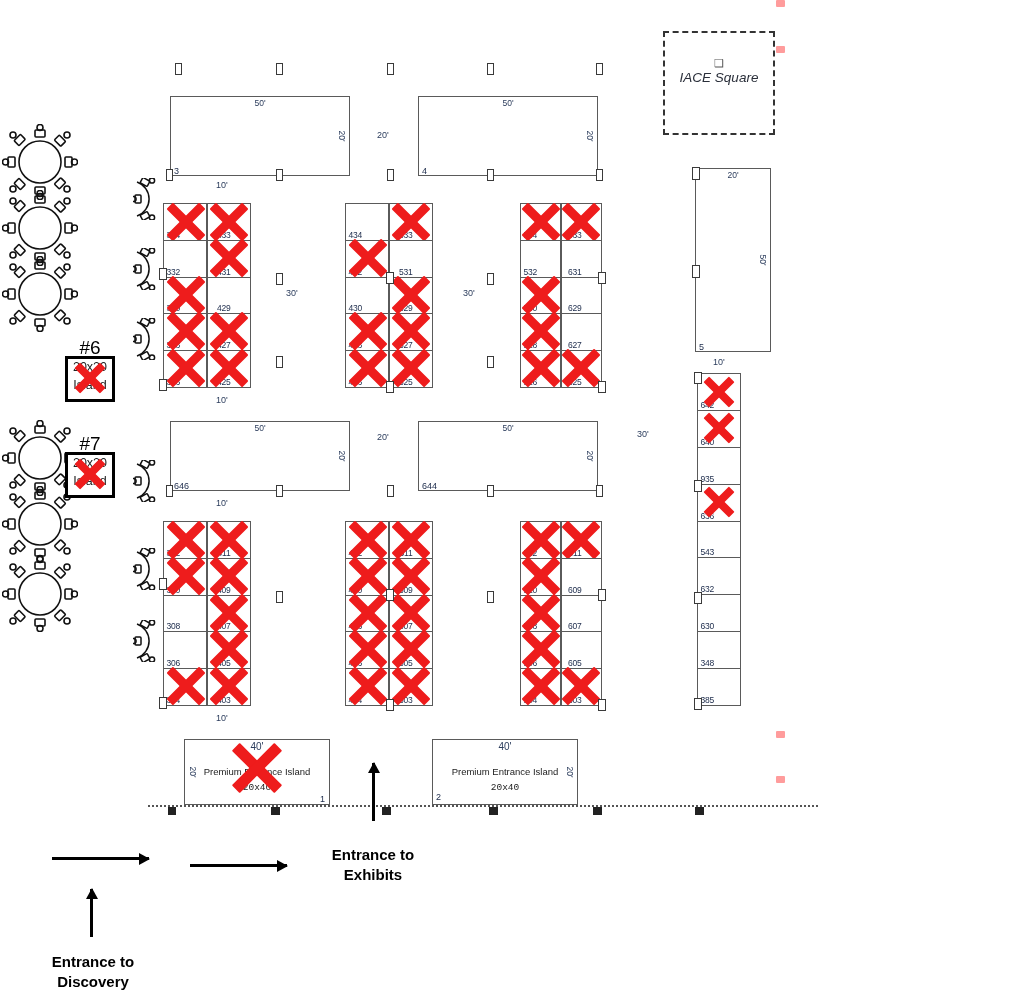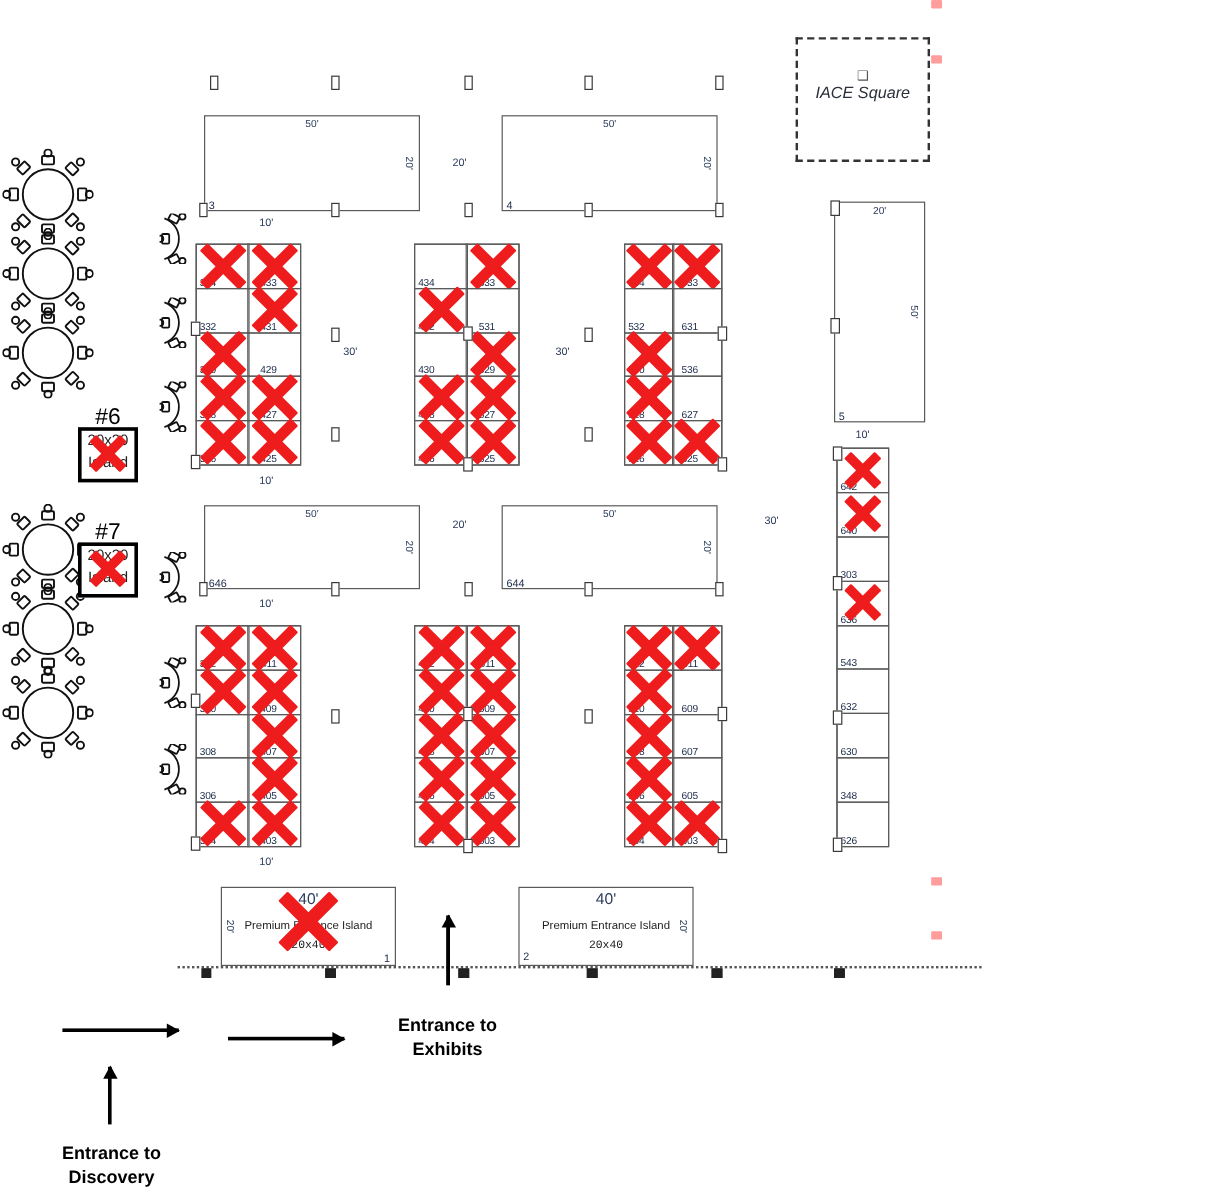--- a/index.html
+++ b/index.html
@@ -42,21 +42,21 @@
   .island .t1{top:1px;}
   .island .t2{top:19px;}
   .island .tag{position:absolute;left:50%;top:-22px;transform:translateX(-50%);font-size:19px;color:#000;white-space:nowrap;}
 
   
   .pisland{position:absolute;border:1.8px solid #5a5a5a;box-sizing:border-box;}
   .pisland .pl1,.pisland .pl2{position:absolute;left:50%;transform:translateX(-50%);font-size:9.5px;color:#222;white-space:nowrap;}
   .pisland .pl1{top:26px;}
   .pisland .pl2{top:42px;font-family:Liberation Mono, monospace;}
   .pisland .bnum{position:absolute;font-size:9px;color:#1b2a4a;}
-  .pisland .wlab{position:absolute;top:1px;left:50%;transform:translateX(-50%);font-size:13px;color:#2b3c5c;}
+  .pisland .wlab{position:absolute;top:1px;left:50%;transform:translateX(-50%);font-size:10px;color:#2b3c5c;}
   .pisland .hlab{position:absolute;top:50%;font-size:8.5px;color:#2b3c5c;}
 
   
   .pillar{position:absolute;border:1.4px solid #3a3a3a;background:#fff;box-sizing:border-box;}
   .pillar.fill{background:#222;border-color:#222;}
 
   
   .dotline{position:absolute;border-top:2px dotted #555;}
 
   
@@ -448,21 +448,21 @@
         <span class="num">532</span>
       </div>
     <div class="cell">
         <span class="num r">631</span>
       </div>
     <div class="cell">
         <span class="num">530</span>
         <span class="xm"></span>
       </div>
     <div class="cell">
-        <span class="num r">536</span>
+        <span class="num r">629</span>
       </div>
     <div class="cell">
         <span class="num">528</span>
         <span class="xm"></span>
       </div>
     <div class="cell">
         <span class="num r">627</span>
       </div>
     <div class="cell">
         <span class="num">526</span>
@@ -636,40 +636,40 @@
   <div class="block" style="left:697px;top:373px;width:44px;height:333px;grid-template-columns:1fr;grid-template-rows:repeat(9,1fr);">
     <div class="cell">
         <span class="num">642</span>
         <span class="xm sm"></span>
       </div>
     <div class="cell">
         <span class="num">640</span>
         <span class="xm sm"></span>
       </div>
     <div class="cell">
-        <span class="num">303</span>
+        <span class="num">935</span>
       </div>
     <div class="cell">
         <span class="num">636</span>
         <span class="xm sm"></span>
       </div>
     <div class="cell">
         <span class="num">543</span>
       </div>
     <div class="cell">
         <span class="num">632</span>
       </div>
     <div class="cell">
         <span class="num">630</span>
       </div>
     <div class="cell">
         <span class="num">348</span>
       </div>
     <div class="cell">
-        <span class="num">626</span>
+        <span class="num">385</span>
       </div>
   </div>
   <div class="pillar" style="left:694px;top:372px;width:8px;height:12px;"></div>
   <div class="pillar" style="left:694px;top:480px;width:8px;height:12px;"></div>
   <div class="pillar" style="left:694px;top:592px;width:8px;height:12px;"></div>
   <div class="pillar" style="left:694px;top:698px;width:8px;height:12px;"></div>
 
   <div class="dim" style="left:216px;top:713px;">10'</div>
 
   <div class="pisland" style="left:184px;top:739px;width:146px;height:66px;">

